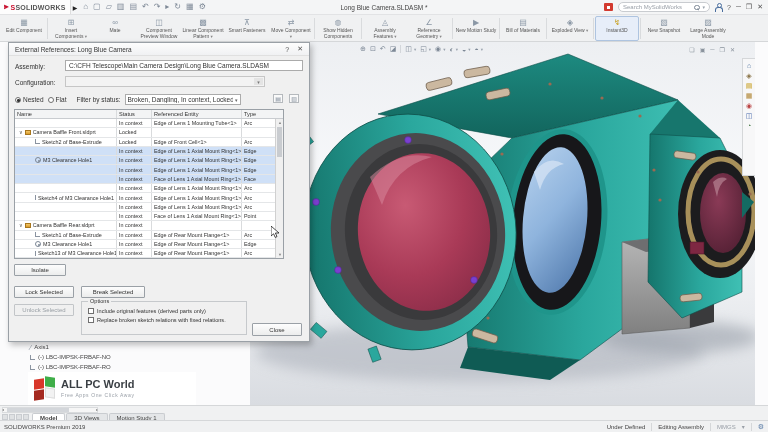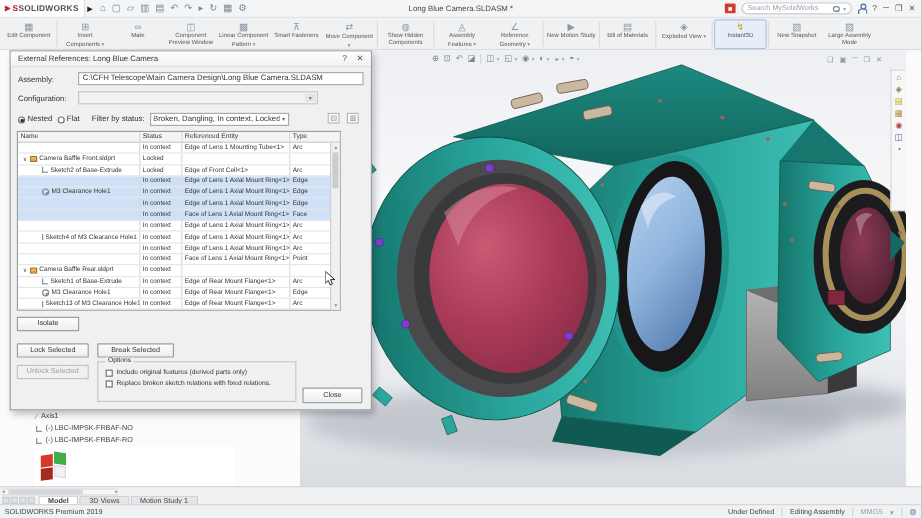--- a/index.html
+++ b/index.html
@@ -651,20 +651,24 @@
       </svg>
     </div>
 
     <div class="watermark">
       <span class="wm-cube">
         <i style="left:0;top:2px;background:#d8372a;transform:skewY(-8deg)"></i>
         <i style="left:11px;top:0;background:#3fae49;transform:skewY(8deg)"></i>
         <i style="left:0;top:13px;background:#a52a20;transform:skewY(-8deg)"></i>
         <i style="left:11px;top:11px;background:#f2f2f2;border:1px solid #ddd;transform:skewY(8deg)"></i>
       </span>
+      <span>
+        <div class="wm-title">ALL PC World</div>
+        <div class="wm-sub">Free Apps One Click Away</div>
+      </span>
     </div>
   </div>
 
   <div class="tabsbar">
     <div class="hscroll">
       <span class="harr" style="left:-1px">◂</span>
       <span class="hthumb"></span>
       <span class="harr" style="right:-1px">▸</span>
     </div>
     <div class="tabnav">

